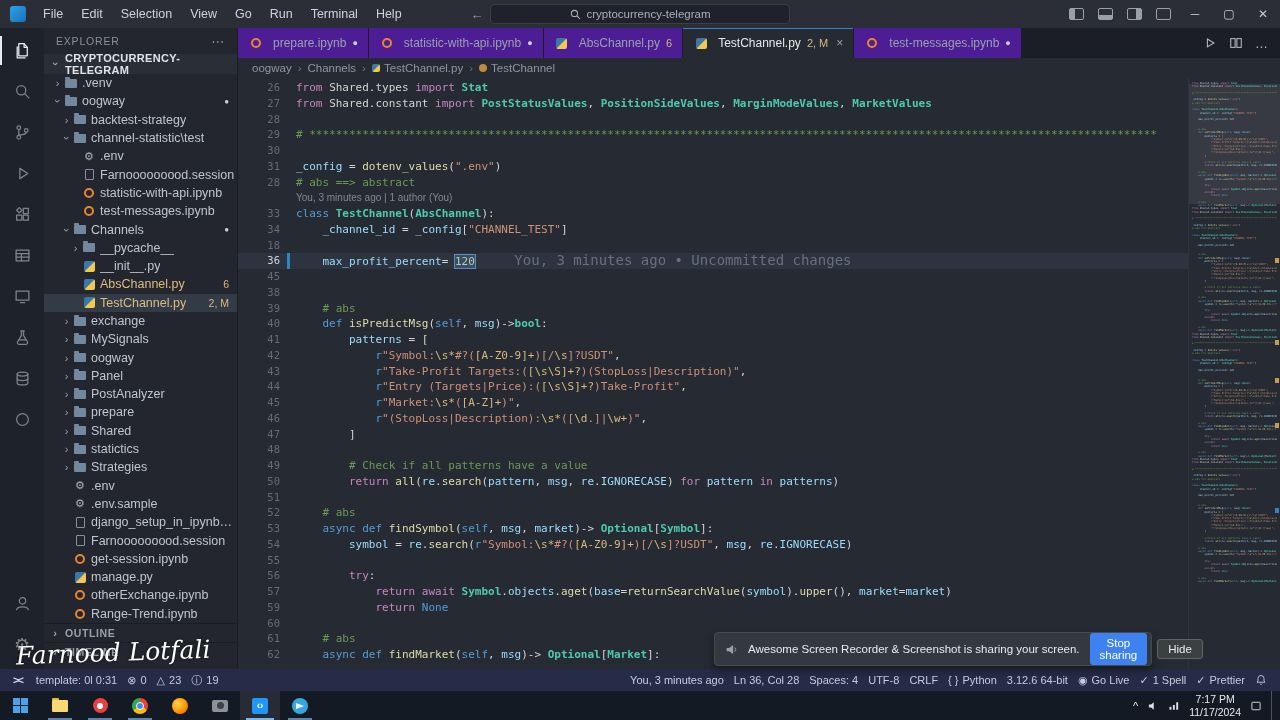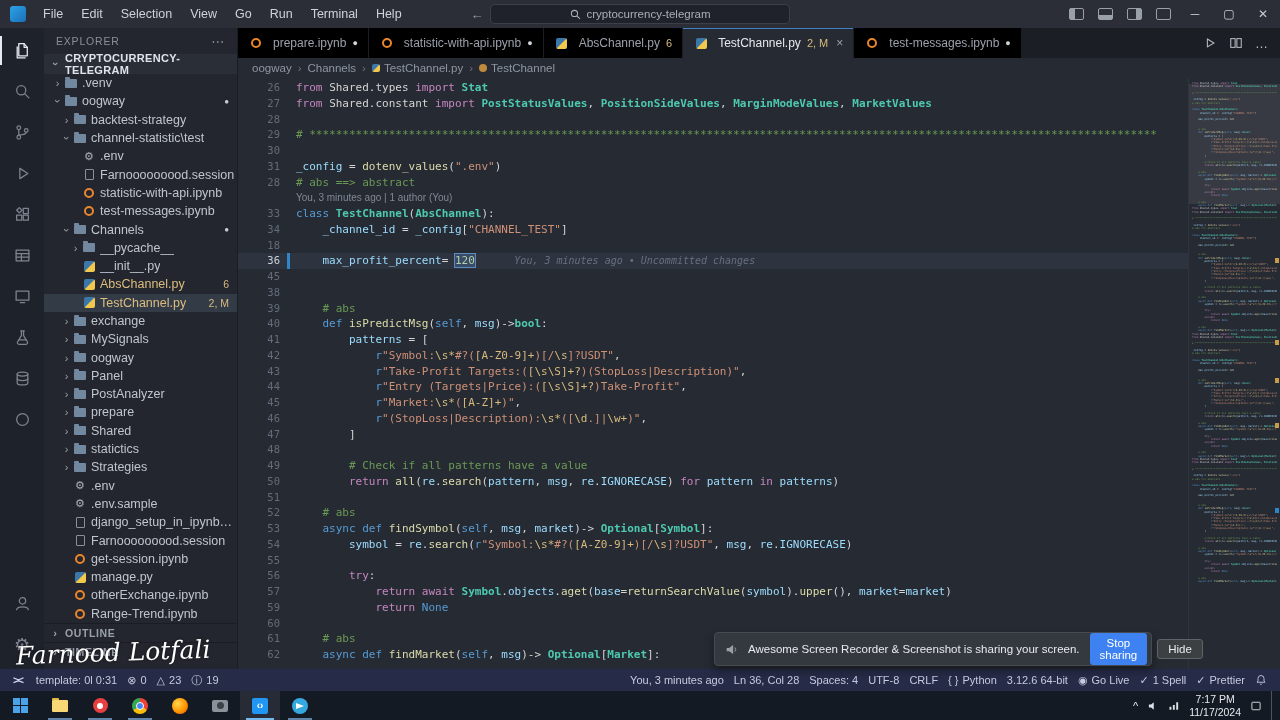--- a/index.html
+++ b/index.html
@@ -51,21 +51,21 @@
   .ic-folder::before{content:"";position:absolute;top:-2px;left:0;width:5px;height:2px;background:#71889f;border-radius:1px 1px 0 0;}
   .ic-py{width:11px;height:11px;border-radius:2px;background:linear-gradient(135deg,#3b77a9 49%,#f2c94c 51%);}
   .ic-nb{width:10px;height:10px;border-radius:50%;border:2px solid #e8862d;}
   .ic-file{width:9px;height:11px;border:1px solid #8a909a;border-radius:1px;}
   .ic-gearfile{font-size:11px;color:#a9aeb8;line-height:1;}
   .side-section{height:19px;display:flex;align-items:center;gap:4px;padding-left:6px;border-top:1px solid #1a1d23;font-size:10.5px;font-weight:bold;letter-spacing:.6px;color:#9aa0aa;}
 
   
   .editor-col{flex:1;display:flex;flex-direction:column;min-width:0;}
   .tabbar{height:30px;background:#1b1e24;display:flex;align-items:stretch;}
-  .tab{display:flex;align-items:center;gap:6px;padding:0 10px;font-size:12px;color:#9aa0ab;background:#000000;border-right:1px solid #1a1d23;cursor:default;}
+  .tab{display:flex;align-items:center;gap:6px;padding:0 10px;font-size:12px;color:#9aa0ab;background:#4c1d95;border-right:1px solid #1a1d23;cursor:default;}
   .tab.active{background:#262a32;color:#e6e8ec;box-shadow:inset 0 1px 0 #3f7fc4;}
   .tab .badge{color:#d7ba7d;font-size:11px;}
   .tab .dirty{color:#cfd3da;font-size:9px;}
   .tab .close{color:#9aa0ab;font-size:12px;margin-left:2px;}
   .editor-actions{margin-left:auto;display:flex;align-items:center;gap:12px;padding:0 12px;color:#b6bac2;font-size:13px;}
   .editor-actions svg{fill:none;stroke:currentColor;stroke-width:1.2;}
   .breadcrumbs{height:20px;background:#262a32;display:flex;align-items:center;gap:6px;padding-left:14px;font-size:11.5px;color:#8f96a3;}
   .crumb{display:flex;align-items:center;gap:4px;}
   .crumb-sep{color:#6d7380;}
   .crumb .mini{width:8px;height:8px;border-radius:2px;display:inline-block;}
@@ -74,21 +74,21 @@
 
   
   .editor-wrap{flex:1;position:relative;background:#262a32;overflow:hidden;}
   .code{position:absolute;top:2px;left:0;right:92px;font-family:"DejaVu Sans Mono",monospace;font-size:11px;}
   .code-line{height:15.75px;line-height:15.75px;white-space:pre;position:relative;padding-left:58px;}
   .code-line.current{background:rgba(130,165,215,.08);}
   .ln{position:absolute;left:0;top:0;width:42px;text-align:right;color:#636d7b;font-size:10.5px;}
   .current .ln{color:#ccd2da;}
   .git-mark{position:absolute;left:49px;top:0;bottom:0;width:3px;background:#2e86c6;}
   .lens{color:#818896;font-size:10px;font-family:"Liberation Sans",sans-serif;}
-  .blame{color:#69707d;font-style:italic;margin-left:38px;font-size:10px;margin-top:17px;}
+  .blame{color:#69707d;margin-left:38px;font-size:14px;margin-top:17px;}
   .caret{display:inline-block;width:1.5px;height:13px;background:#dbe0e8;vertical-align:-2px;}
   .selbox{background:rgba(80,130,190,.32);outline:1px solid #5a8cc0;}
   .tk-kw{color:#c586c0;}.tk-kw2{color:#569cd6;}.tk-fn{color:#dcdcaa;}.tk-type{color:#4ec9b0;font-weight:bold;}
   .tk-var{color:#9cdcfe;}.tk-prop{color:#9cdcfe;}.tk-str{color:#ce9178;}.tk-esc{color:#d7ba7d;}
   .tk-num{color:#b5cea8;}.tk-com{color:#6a9955;}.tk-plain{color:#d4d4d4;}
 
   
   .minimap{position:absolute;top:0;right:0;bottom:0;width:92px;background:#262a32;border-left:1px solid rgba(255,255,255,.05);overflow:hidden;}
   .mm-content{padding:4px 3px;opacity:.9;}
   .mm-line{height:3.3px;line-height:3.3px;font-family:"DejaVu Sans Mono",monospace;font-size:2.6px;white-space:pre;overflow:hidden;}

